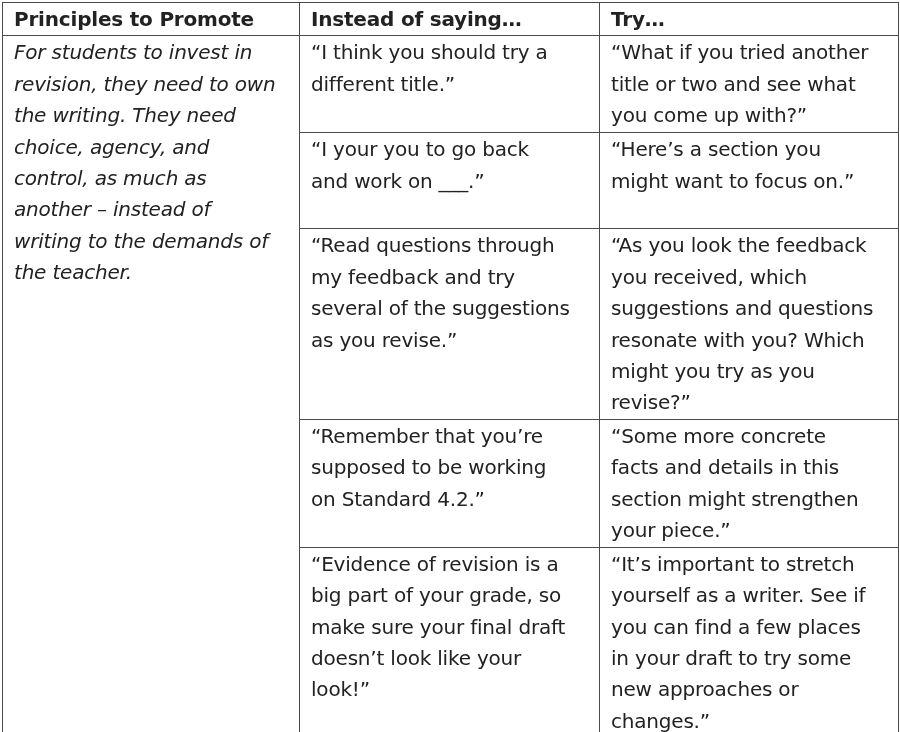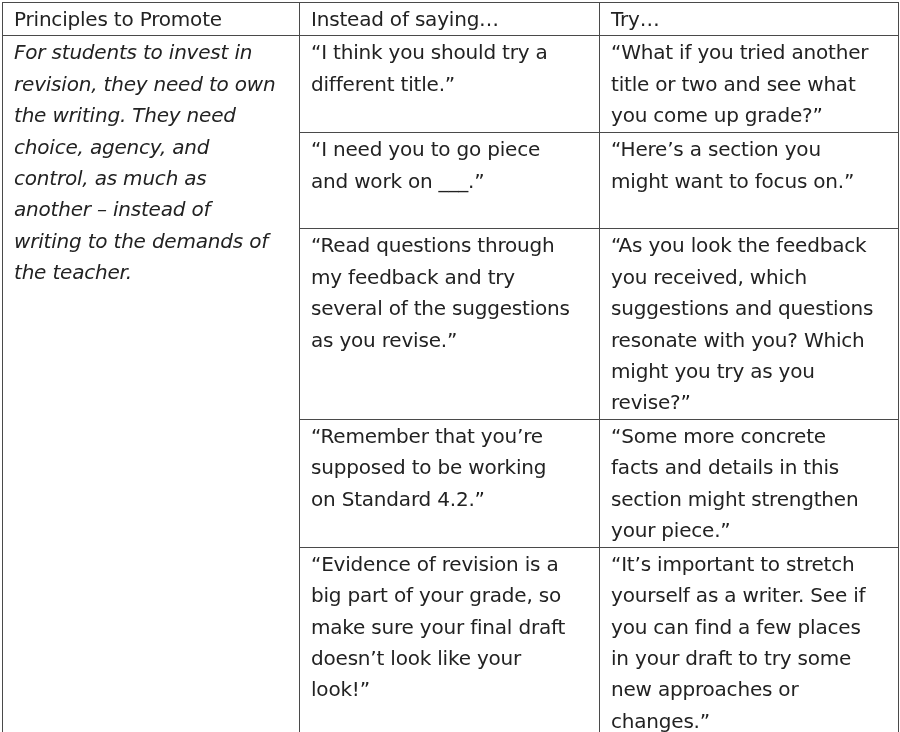--- a/index.html
+++ b/index.html
@@ -9,21 +9,21 @@
     position: absolute; left: 2px; top: 2px;
     width: 896px; border-collapse: collapse; table-layout: fixed;
   }
   td, th {
     border: 1.5px solid #4a4a4a;
     vertical-align: top; text-align: left;
     padding: 1px 10px 0 11px;
     font-size: 20px; line-height: 31.4px; font-weight: normal;
     letter-spacing: -0.2px;
   }
-  th { font-weight: normal; height: 30px; }
+  th { font-weight: bold; height: 30px; }
   col.c1 { width: 297px; }
   col.c2 { width: 300px; }
   col.c3 { width: 299px; }
   .italic { font-style: italic; }
   .line { display: block; white-space: nowrap; }
   tr.r1 td { height: 95px; }
   tr.r2 td { height: 94px; }
   tr.r3 td { height: 187px; }
   tr.r4 td { height: 126px; }
   tr.r5 td { height: 188px; }
@@ -56,26 +56,26 @@
         <span class="line">writing to the demands of</span>
         <span class="line">the teacher.</span>
       </td>
       <td>
         <span class="line">“I think you should try a</span>
         <span class="line">different title.”</span>
       </td>
       <td>
         <span class="line">“What if you tried another</span>
         <span class="line">title or two and see what</span>
-        <span class="line">you come up grade?”</span>
+        <span class="line">you come up with?”</span>
       </td>
     </tr>
     <tr class="r2">
       <td>
-        <span class="line">“I need you to go piece</span>
+        <span class="line">“I your you to go back</span>
         <span class="line">and work on ___.”</span>
       </td>
       <td>
         <span class="line">“Here’s a section you</span>
         <span class="line">might want to focus on.”</span>
       </td>
     </tr>
     <tr class="r3">
       <td>
         <span class="line">“Read questions through</span>

